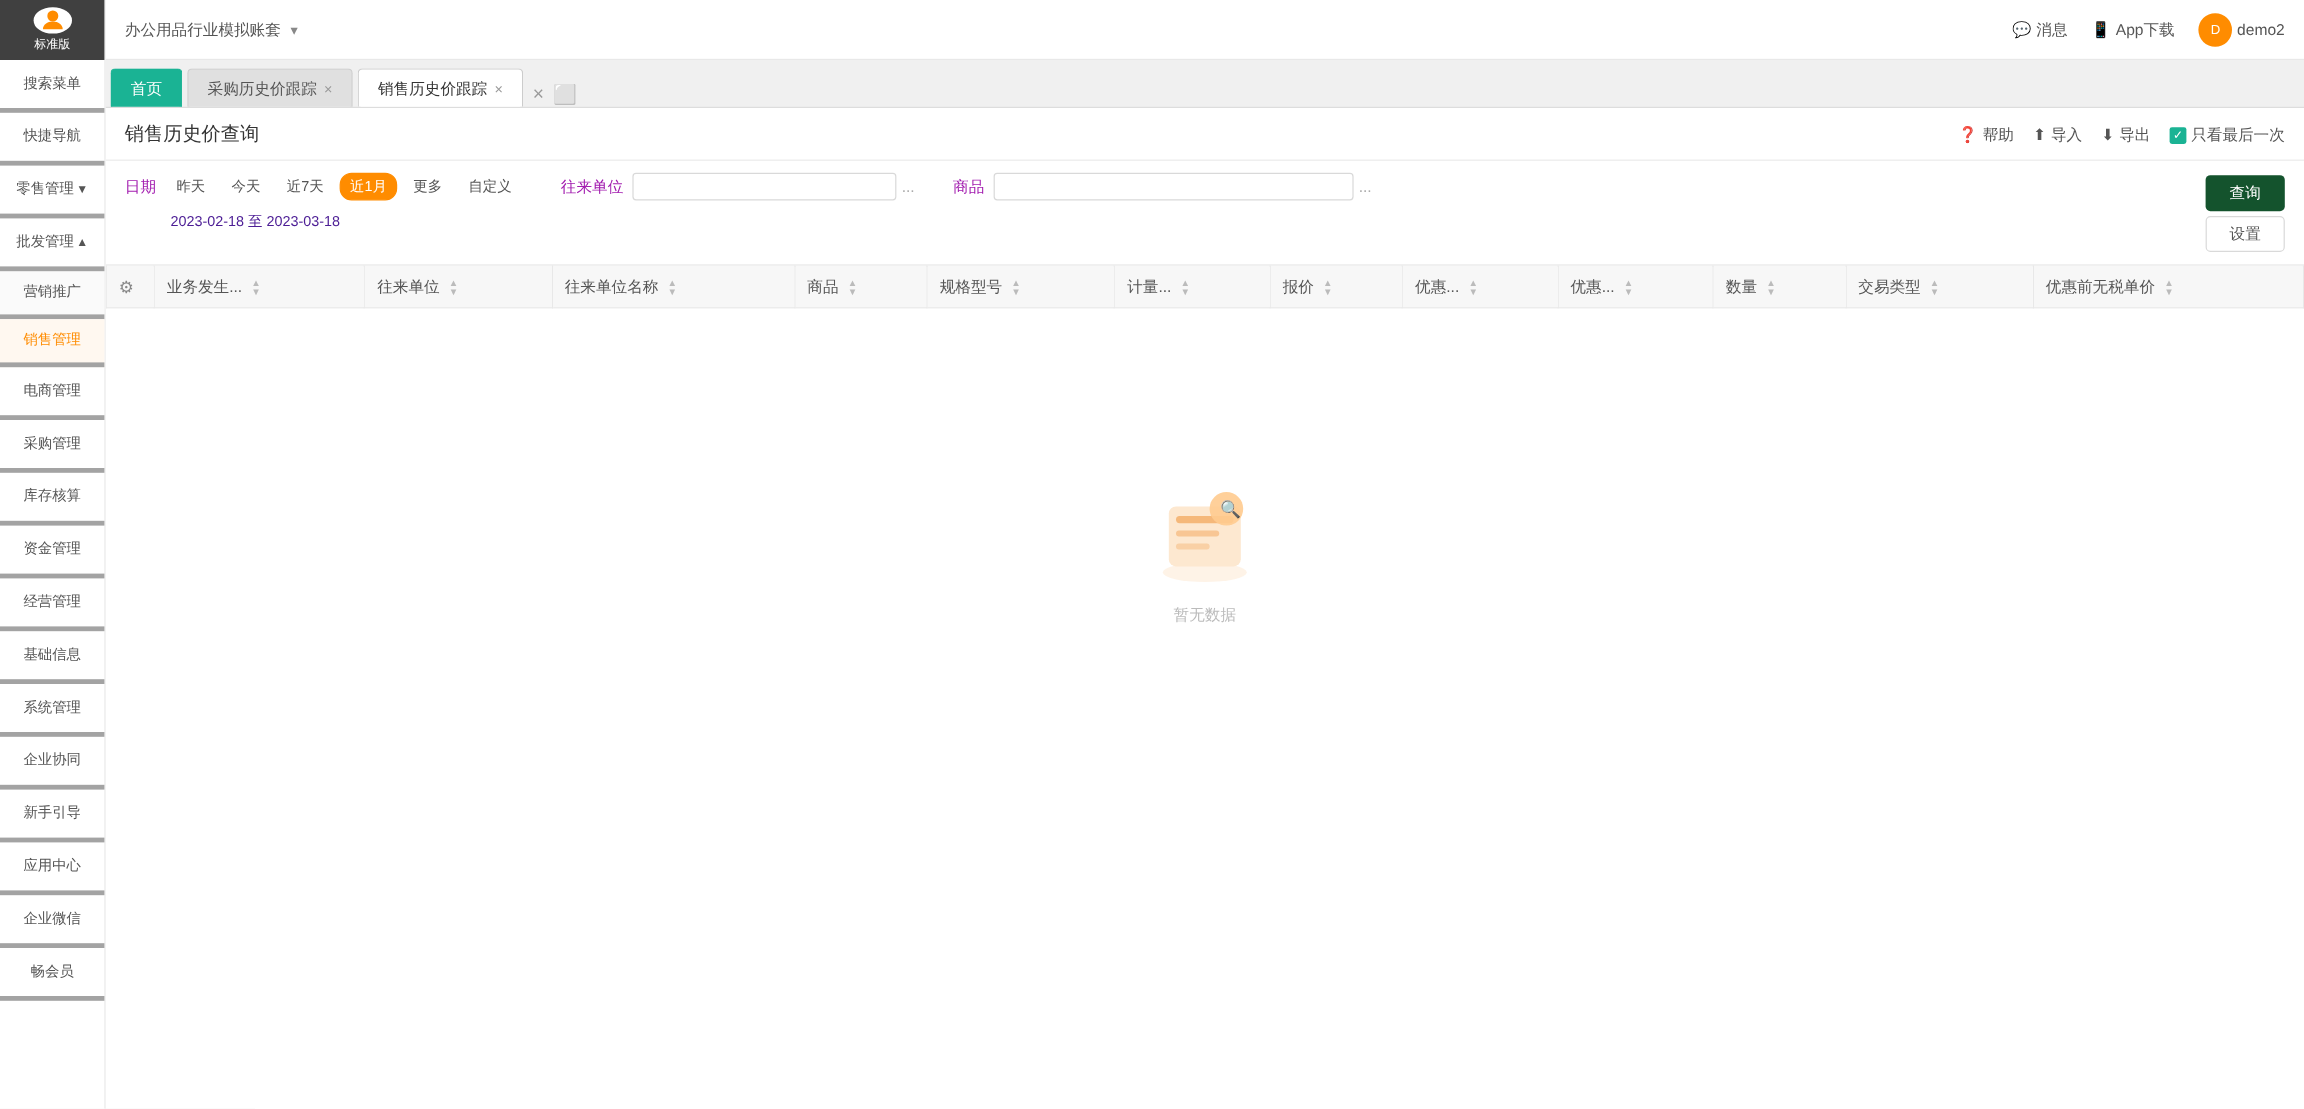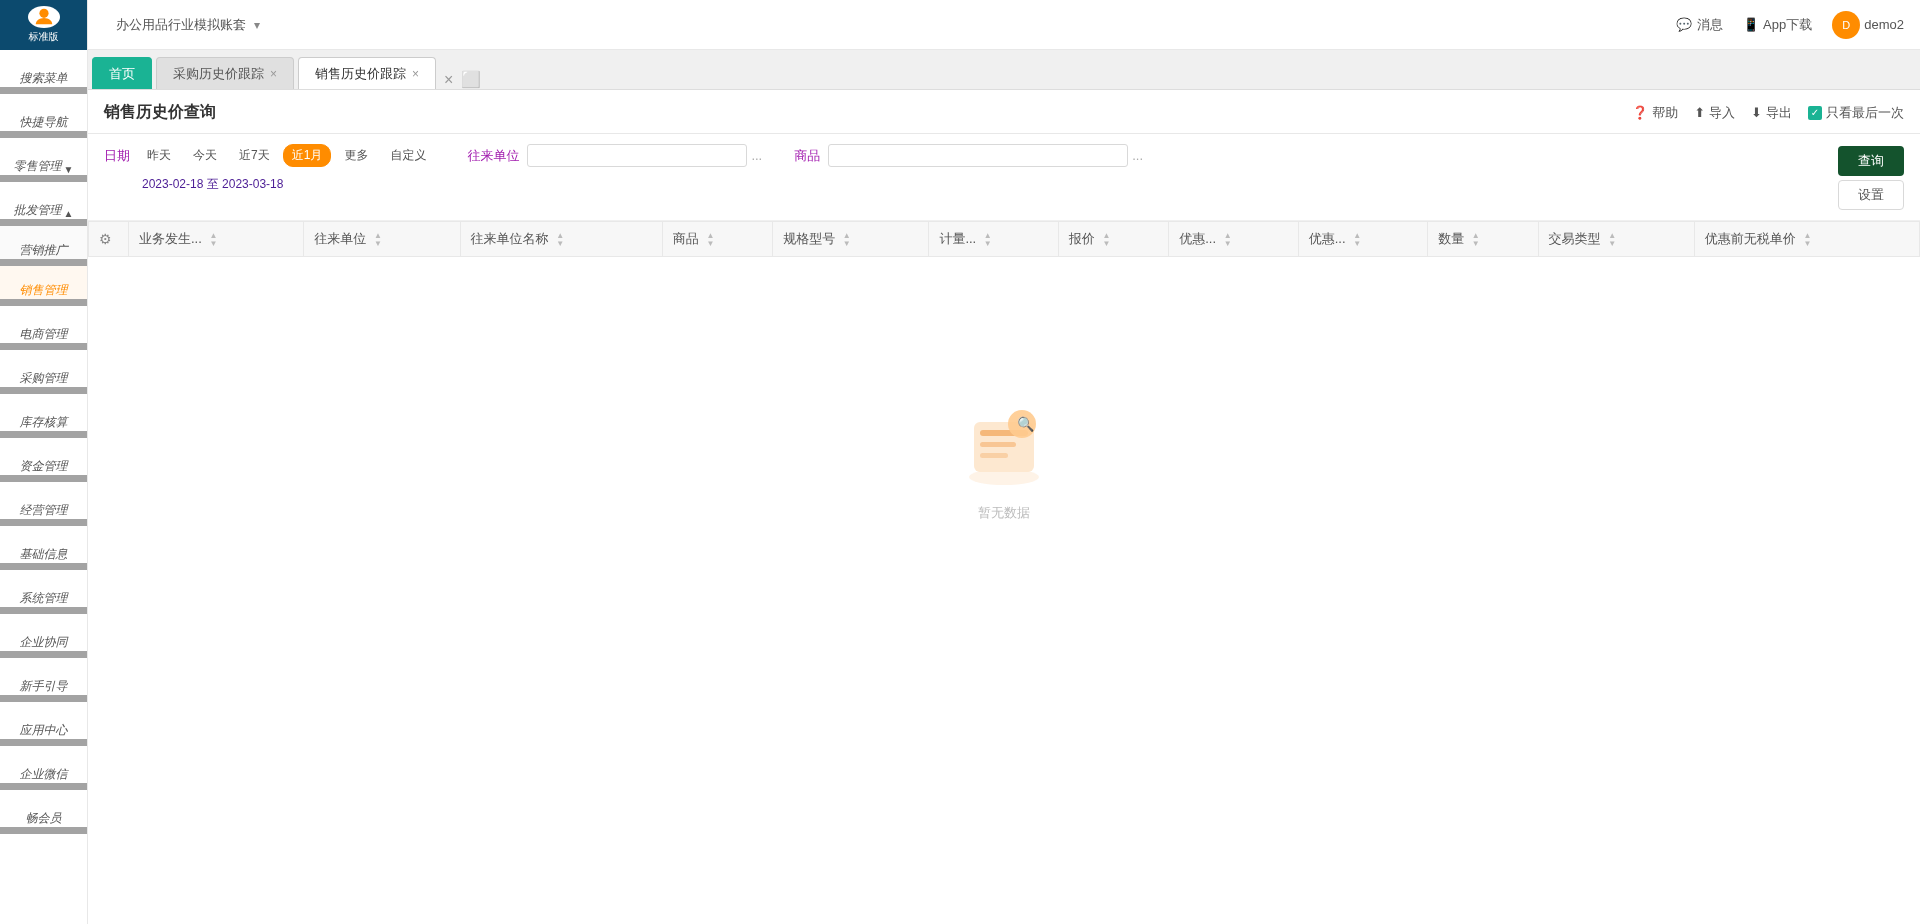--- a/index.html
+++ b/index.html
@@ -1,55 +1,55 @@
 <!DOCTYPE html>
 <html><head>
   <meta charset="utf-8">
   <style>
     * { margin: 0; padding: 0; box-sizing: border-box; }
     body { font-family: 'Microsoft YaHei', Arial, sans-serif; font-size: 13px; background: #f5f5f5; color: #333; width: 1920px; height: 924px; overflow: hidden; display: flex; }
 
     
     .sidebar { width: 88px; background: #fff; display: flex; flex-direction: column; border-right: 1px solid #e8e8e8; height: 924px; flex-shrink: 0; }
-    .sidebar-logo { height: 50px; background: #0c4a6e; display: flex; align-items: center; justify-content: center; flex-direction: column; padding: 22px; }
+    .sidebar-logo { height: 50px; background: #404040; display: flex; align-items: center; justify-content: center; flex-direction: column; padding: 22px; }
     .sidebar-logo-icon { width: 32px; height: 32px; background: #fff; border-radius: 50%; display: flex; align-items: center; justify-content: center; }
     .sidebar-logo-icon svg { width: 22px; height: 22px; }
     .sidebar-logo-text { color: #fff; font-size: 10px; margin-top: 2px; }
-    .sidebar-item { height: 44px; display: flex; align-items: flex-end; justify-content: center; cursor: pointer; font-size: 12px; color: #555; border-bottom: 7px solid #a3a3a3; position: relative; font-style: italic; }
+    .sidebar-item { height: 44px; display: flex; align-items: center; justify-content: center; cursor: pointer; font-size: 12px; color: #555; border-bottom: 4px solid #a3a3a3; position: relative; }
     .sidebar-item-text { text-align: center; line-height: 1.3; }
     .sidebar-item .arrow { font-size: 10px; margin-left: 2px; }
     .sidebar-sub { background: #fafafa; }
     .sidebar-sub .sidebar-item { height: 40px; font-size: 12px; color: #555; }
     .sidebar-sub .sidebar-item.active-sub { color: #ff8c00; background: #fff8f0; }
 
     
     .main { flex: 1; display: flex; flex-direction: column; height: 924px; overflow: hidden; }
 
     
     .topbar { height: 50px; background: #fff; display: flex; align-items: center; padding: 0 16px; border-bottom: 1px solid #e8e8e8; justify-content: space-between; }
     .topbar-left { display: flex; align-items: center; gap: 8px; }
-    .topbar-title { font-size: 13px; color: #555; margin-left: 12px; }
+    .topbar-title { font-size: 13px; color: #555; }
     .topbar-dropdown { font-size: 12px; color: #888; cursor: pointer; }
     .topbar-right { display: flex; align-items: center; gap: 20px; }
     .topbar-action { display: flex; align-items: center; gap: 4px; font-size: 13px; color: #555; cursor: pointer; }
     .avatar { width: 28px; height: 28px; border-radius: 50%; background: #ff8c00; display: flex; align-items: center; justify-content: center; color: #fff; font-size: 11px; }
 
     
     .tabbar { height: 40px; background: #f0f0f0; display: flex; align-items: flex-end; border-bottom: 1px solid #ddd; }
     .tab { height: 32px; padding: 0 16px; display: flex; align-items: center; gap: 6px; cursor: pointer; font-size: 13px; background: #e0e0e0; border-radius: 4px 4px 0 0; margin-left: 4px; color: #555; border: 1px solid #ccc; border-bottom: none; }
     .tab.active { background: #fff; color: #333; font-weight: 500; }
     .tab-close { font-size: 12px; color: #999; cursor: pointer; }
     .tab-home { background: #1ab394; color: #fff; border-color: #1ab394; }
 
     
     .page-content { flex: 1; background: #fff; overflow: hidden; }
 
     
     .page-header { padding: 12px 16px 10px; display: flex; align-items: center; justify-content: space-between; border-bottom: 1px solid #e8e8e8; }
-    .page-title { font-size: 16px; font-weight: 700; color: #333; }
+    .page-title { font-size: 16px; font-weight: 400; color: #333; }
     .page-header-actions { display: flex; align-items: center; gap: 16px; }
     .header-action-item { display: flex; align-items: center; gap: 4px; font-size: 13px; color: #555; cursor: pointer; }
     .checkbox-label { display: flex; align-items: center; gap: 4px; font-size: 13px; color: #555; cursor: pointer; }
     .checkbox-checked { width: 14px; height: 14px; background: #1ab394; border-radius: 2px; display: flex; align-items: center; justify-content: center; }
     .checkbox-checked::after { content: '✓'; color: #fff; font-size: 10px; }
     .filter-group { display: flex; align-items: center; gap: 8px; }
     .filter-label { font-size: 13px; color: #a21caf; white-space: nowrap; }
     .date-btns { display: flex; gap: 4px; align-items: center; }
     .date-btn { padding: 2px 8px; border-radius: 3px; font-size: 12px; cursor: pointer; border: 1px solid transparent; color: #555; background: transparent; }
     .date-btn.active { background: #ff8c00; color: #fff; border-color: #ff8c00; border-radius: 10px; }

